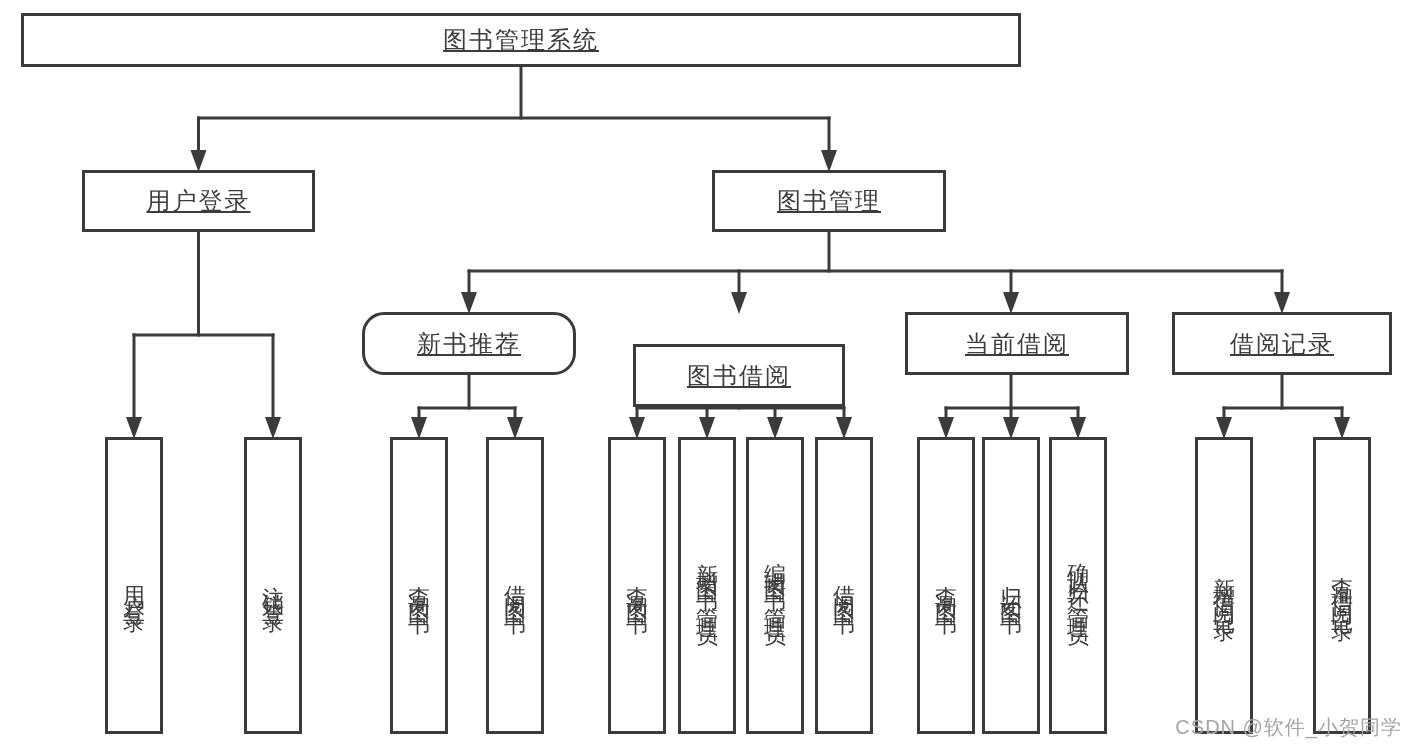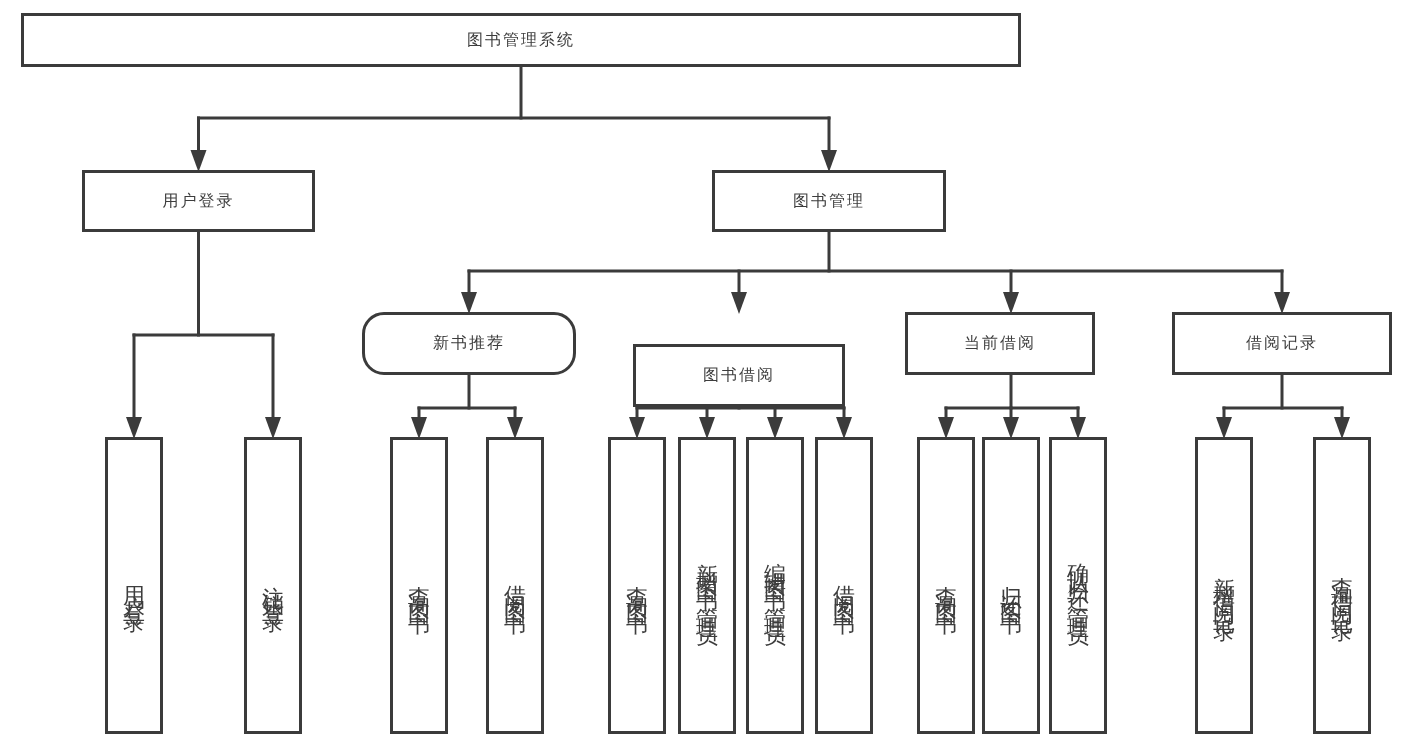--- a/index.html
+++ b/index.html
@@ -8,21 +8,21 @@
     font-family:"Liberation Sans","DejaVu Sans",sans-serif;
     --line:#3b3b3b;--text:#3d3d3d;--wm:#a5a5a5;
   }
   svg.edges{position:absolute;left:0;top:0;}
   .node{
     position:absolute;box-sizing:border-box;background:#ffffff;
     border:3px solid var(--line);
     display:flex;align-items:center;justify-content:center;
     color:var(--text);
   }
-  .node.h span{font-size:16px;letter-spacing:2px;white-space:nowrap;}
+  .node.h span{font-size:24px;letter-spacing:2px;white-space:nowrap;text-decoration:underline;}
   .node.v span{
     writing-mode:vertical-rl;text-orientation:mixed;
     font-size:22px;letter-spacing:9px;line-height:1;white-space:nowrap;
   }
   .watermark{
     position:absolute;top:714px;right:3px;z-index:5;
     font-size:20px;letter-spacing:1px;color:var(--wm);white-space:nowrap;
   }
 </style>
 </head>
@@ -92,21 +92,21 @@
       </div>
       <div class="node h" style="left: 712px; top: 170px; width: 234px; height: 62px; text-align: center;">
         <span>图书管理</span>
       </div>
       <div class="node h" style="left: 362px; top: 312px; width: 214px; height: 63px; border-radius: 22px;">
         <span>新书推荐</span>
       </div>
       <div class="node h" style="left: 633px; top: 312px; width: 212px; height: 63px; margin-top: 32px;">
         <span>图书借阅</span>
       </div>
-      <div class="node h" style="left: 905px; top: 312px; width: 190px; height: 63px;">
+      <div class="node h" style="left: 905px; top: 312px; width: 224px; height: 63px;">
         <span>当前借阅</span>
       </div>
       <div class="node h" style="left: 1172px; top: 312px; width: 220px; height: 63px;">
         <span>借阅记录</span>
       </div>
       <div class="node v" style="left: 105px; top: 437px; width: 58px; height: 297px;">
         <span>用户登录</span>
       </div>
       <div class="node v" style="left: 244px; top: 437px; width: 58px; height: 297px;">
         <span>注销登录</span>
@@ -138,13 +138,14 @@
       <div class="node v" style="left: 1049px; top: 437px; width: 58px; height: 297px;">
         <span>确认归还（管理员）</span>
       </div>
       <div class="node v" style="left: 1195px; top: 437px; width: 58px; height: 297px;">
         <span>新增借阅记录</span>
       </div>
       <div class="node v" style="left: 1313px; top: 437px; width: 58px; height: 297px;">
         <span>查询借阅记录</span>
       </div>
     </div>
+  <div class="watermark">CSDN @软件_小贺同学</div>
 </div>
 
 </body></html>

